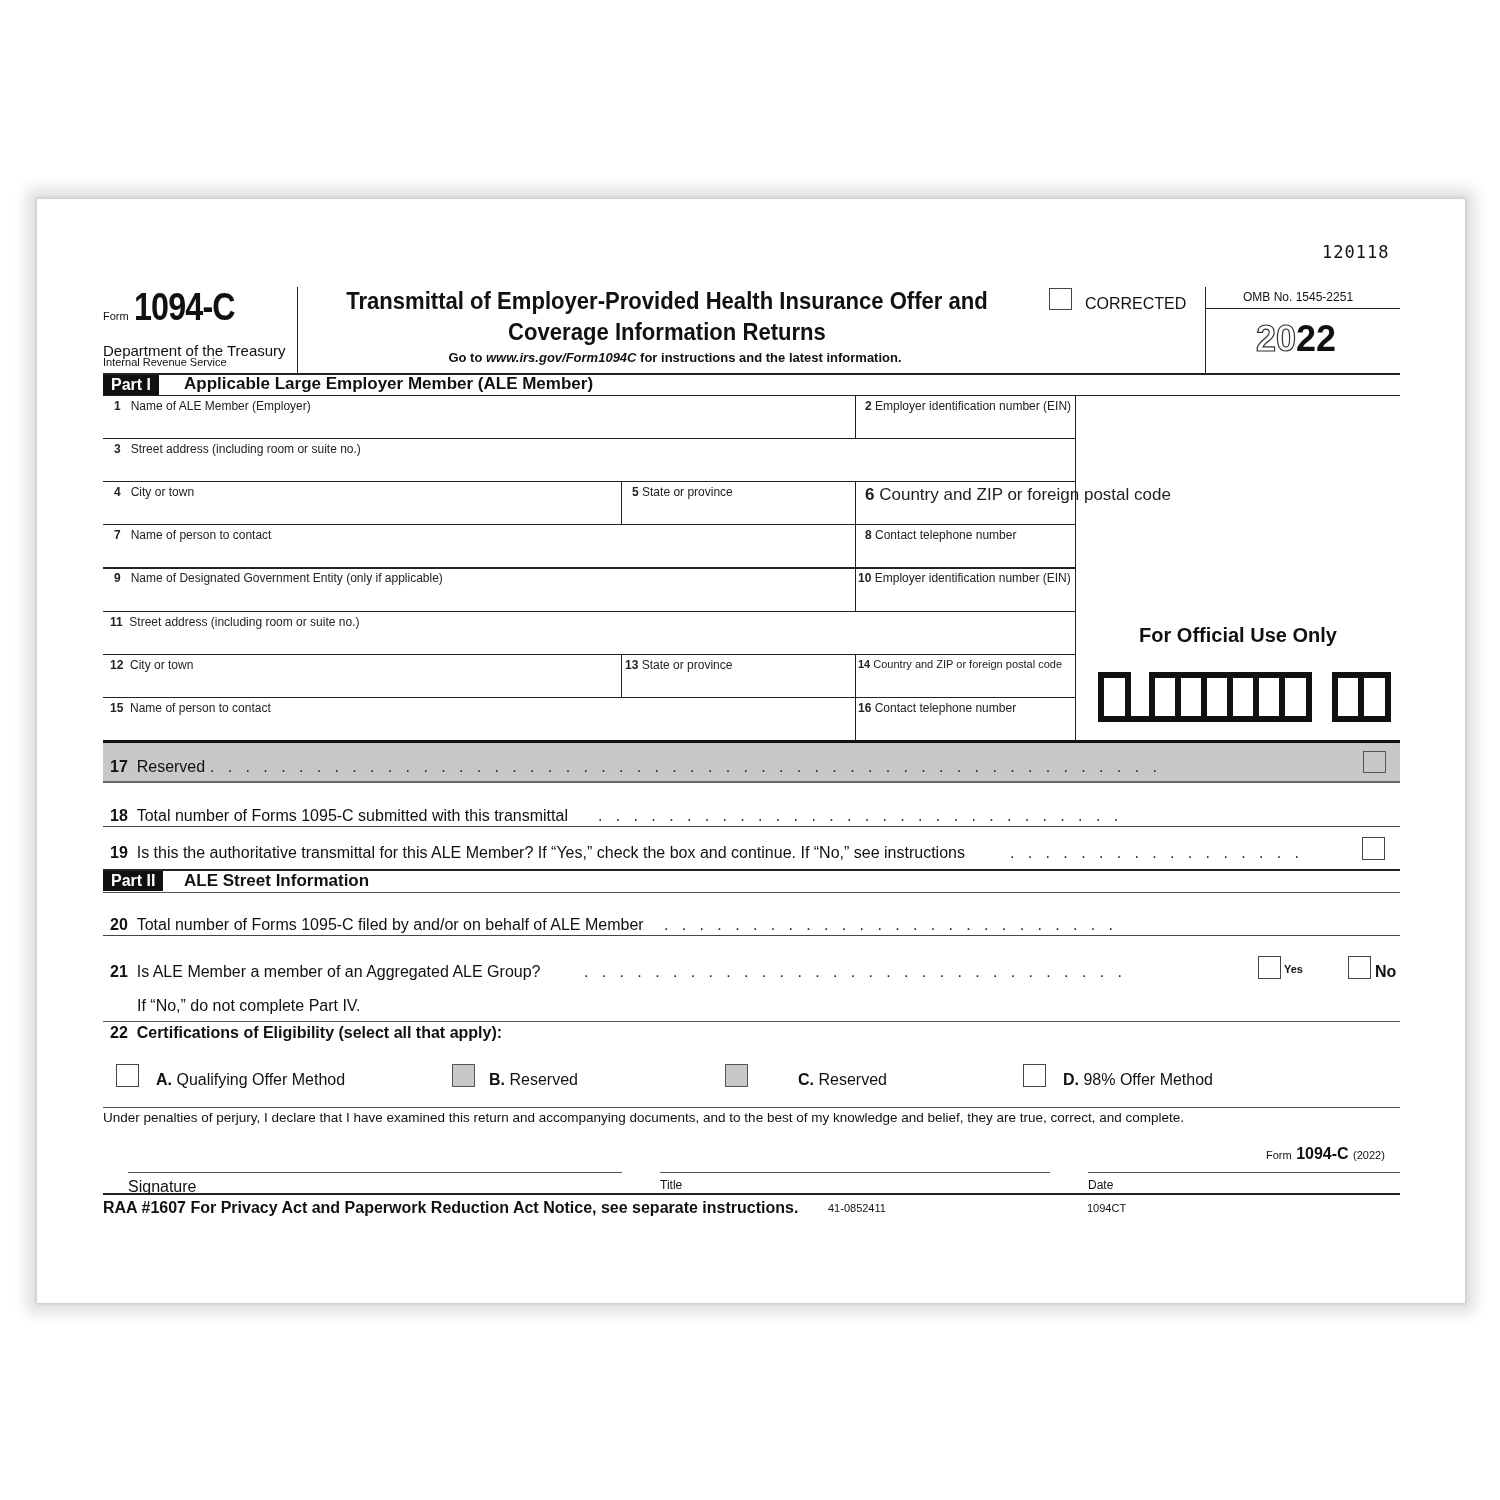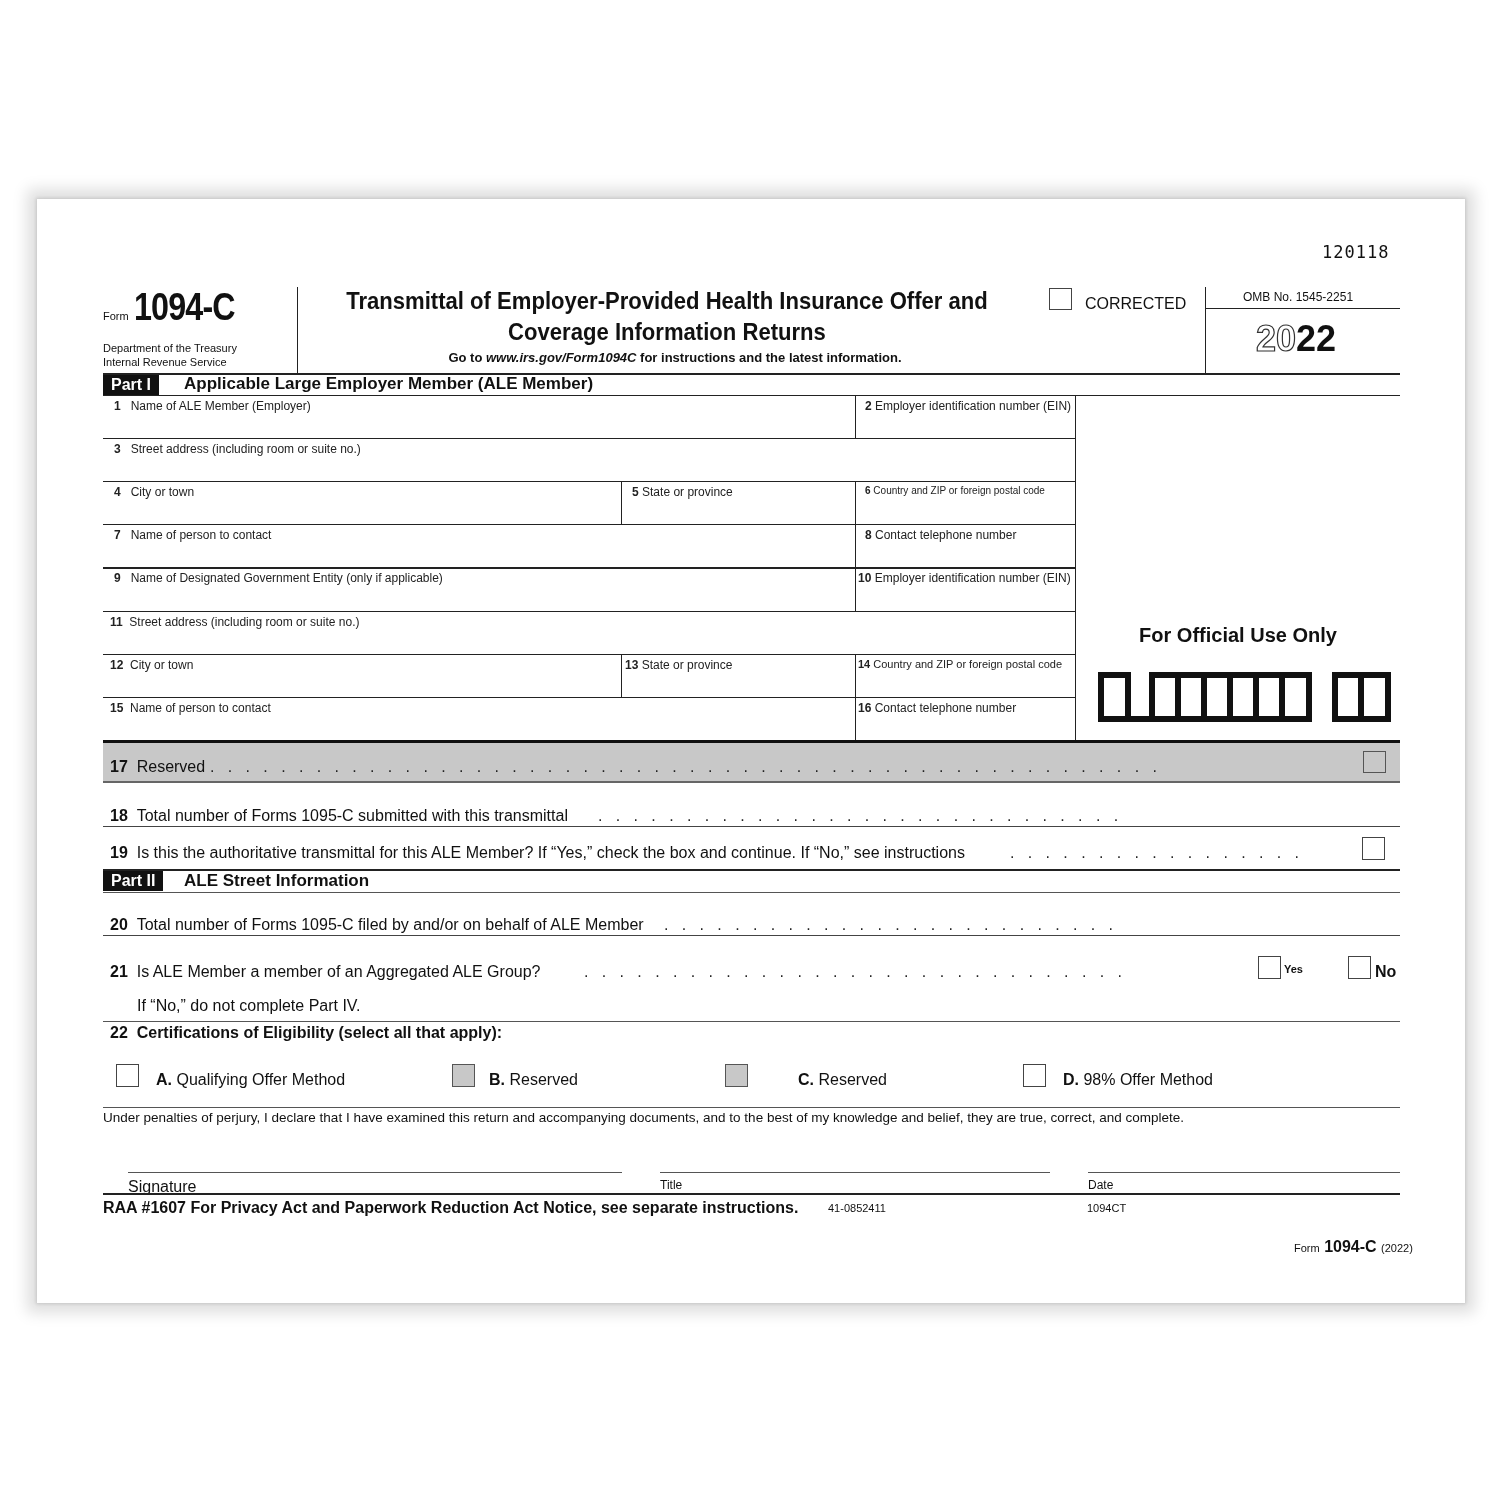--- a/index.html
+++ b/index.html
@@ -26,21 +26,21 @@
 </style>
 </head>
 <body>
 
 <div class="paper"></div>
 
 <div class="abs" style="left:1322px;top:242px;font-family:'DejaVu Sans Mono',monospace;font-size:17px;letter-spacing:1px;">120118</div>
 
 <div class="abs" style="left:103px;top:310px;font-size:11px;">Form</div>
 <div class="abs bold" style="left:134px;top:286px;font-size:38px;transform:scaleX(0.85);transform-origin:left top;letter-spacing:-1px;">1094-C</div>
-<div class="abs" style="left:103px;top:342px;font-size:11px;">Department of the Treasury</div>
+<div class="abs" style="left:103px;top:342px;font-size:15px;">Department of the Treasury</div>
 <div class="abs" style="left:103px;top:356px;font-size:11px;">Internal Revenue Service</div>
 <div class="vline" style="left:297px;top:287px;height:86px;"></div>
 
 <div class="abs bold" style="left:300px;width:734px;top:287px;font-size:24px;text-align:center;white-space:nowrap;transform:scaleX(0.92);transform-origin:center top;">Transmittal of Employer-Provided Health Insurance Offer and</div>
 <div class="abs bold" style="left:300px;width:734px;top:318px;font-size:24px;text-align:center;white-space:nowrap;transform:scaleX(0.92);transform-origin:center top;">Coverage Information Returns</div>
 <div class="abs bold" style="left:300px;width:750px;top:350px;font-size:13px;text-align:center;white-space:nowrap;"><span>Go to </span><i>www.irs.gov/Form1094C</i><span> for instructions and the latest information.</span></div>
 
 <div class="cbox" style="left:1049px;top:288px;width:23px;height:22px;"></div>
 <div class="abs" style="left:1085px;top:295px;font-size:16px;">CORRECTED</div>
 
@@ -67,21 +67,21 @@
 <div class="hline" style="left:103px;top:654px;width:972px;"></div>
 <div class="vline" style="left:621px;top:654px;height:43px;"></div>
 <div class="vline" style="left:855px;top:654px;height:87px;"></div>
 <div class="hline" style="left:103px;top:697px;width:972px;"></div>
 
 <div class="abs lbl" style="left:114px;top:399px;"><b>1</b>&nbsp;&nbsp;&nbsp;<span>Name of ALE Member (Employer)</span></div>
 <div class="abs lbl" style="left:865px;top:399px;"><b>2</b> <span>Employer identification number (EIN)</span></div>
 <div class="abs lbl" style="left:114px;top:442px;"><b>3</b>&nbsp;&nbsp;&nbsp;<span>Street address (including room or suite no.)</span></div>
 <div class="abs lbl" style="left:114px;top:485px;"><b>4</b>&nbsp;&nbsp;&nbsp;<span>City or town</span></div>
 <div class="abs lbl" style="left:632px;top:485px;"><b>5</b> <span>State or province</span></div>
-<div class="abs lbl" style="left:865px;top:485px;font-size:10px;"><b>6</b> <span>Country and ZIP or foreign postal code</span></div>
+<div class="abs lbl" style="left:865px;top:485px;font-size:17px;"><b>6</b> <span>Country and ZIP or foreign postal code</span></div>
 <div class="abs lbl" style="left:114px;top:528px;"><b>7</b>&nbsp;&nbsp;&nbsp;<span>Name of person to contact</span></div>
 <div class="abs lbl" style="left:865px;top:528px;"><b>8</b> <span>Contact telephone number</span></div>
 <div class="abs lbl" style="left:114px;top:571px;"><b>9</b>&nbsp;&nbsp;&nbsp;<span>Name of Designated Government Entity (only if applicable)</span></div>
 <div class="abs lbl" style="left:858px;top:571px;"><b>10</b> <span>Employer identification number (EIN)</span></div>
 <div class="abs lbl" style="left:110px;top:615px;"><b>11</b>&nbsp;&nbsp;<span>Street address (including room or suite no.)</span></div>
 <div class="abs lbl" style="left:110px;top:658px;"><b>12</b>&nbsp;&nbsp;<span>City or town</span></div>
 <div class="abs lbl" style="left:625px;top:658px;"><b>13</b> <span>State or province</span></div>
 <div class="abs lbl" style="left:858px;top:658px;font-size:11px;"><b>14</b> <span>Country and ZIP or foreign postal code</span></div>
 <div class="abs lbl" style="left:110px;top:701px;"><b>15</b>&nbsp;&nbsp;<span>Name of person to contact</span></div>
 <div class="abs lbl" style="left:858px;top:701px;"><b>16</b> <span>Contact telephone number</span></div>
@@ -157,13 +157,13 @@
 <div class="abs" style="left:128px;top:1178px;font-size:16px;">Signature</div>
 <div class="hline" style="left:660px;top:1172px;width:390px;background:#555;"></div>
 <div class="abs" style="left:660px;top:1178px;font-size:12px;">Title</div>
 <div class="hline" style="left:1088px;top:1172px;width:312px;background:#555;"></div>
 <div class="abs" style="left:1088px;top:1178px;font-size:12px;">Date</div>
 
 <div class="hline" style="left:103px;top:1193px;width:1297px;height:2px;"></div>
 <div class="abs bold" style="left:103px;top:1199px;font-size:16px;white-space:nowrap;">RAA #1607  For Privacy Act and Paperwork Reduction Act Notice, see separate instructions.</div>
 <div class="abs" style="left:828px;top:1202px;font-size:11px;">41-0852411</div>
 <div class="abs" style="left:1087px;top:1202px;font-size:11px;">1094CT</div>
-<div class="abs" style="left:1266px;top:1238px;white-space:nowrap;margin-left:28px;"><span style="font-size:11px;">Form</span> <span style="font-size:16px;font-weight:bold;">1094-C</span> <span style="font-size:11px;">(2022)</span></div>
+<div class="abs" style="left:1266px;top:1145px;white-space:nowrap;"><span style="font-size:11px;">Form</span> <span style="font-size:16px;font-weight:bold;">1094-C</span> <span style="font-size:11px;">(2022)</span></div>
 
 </body></html>

